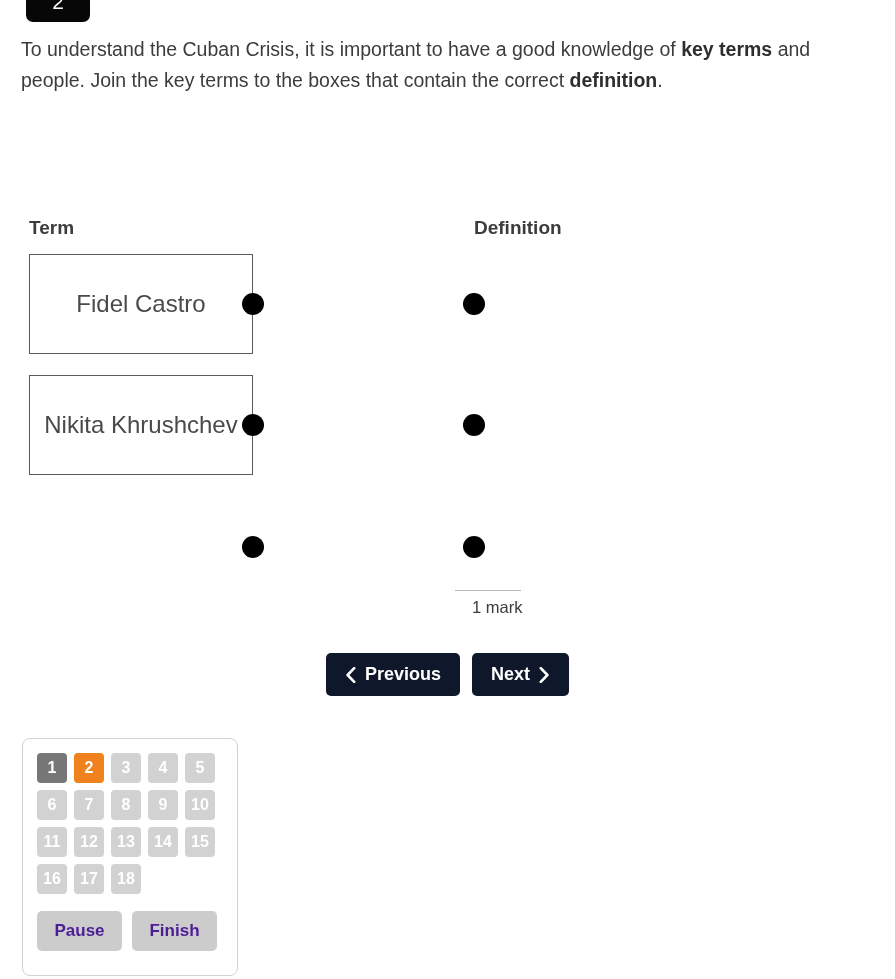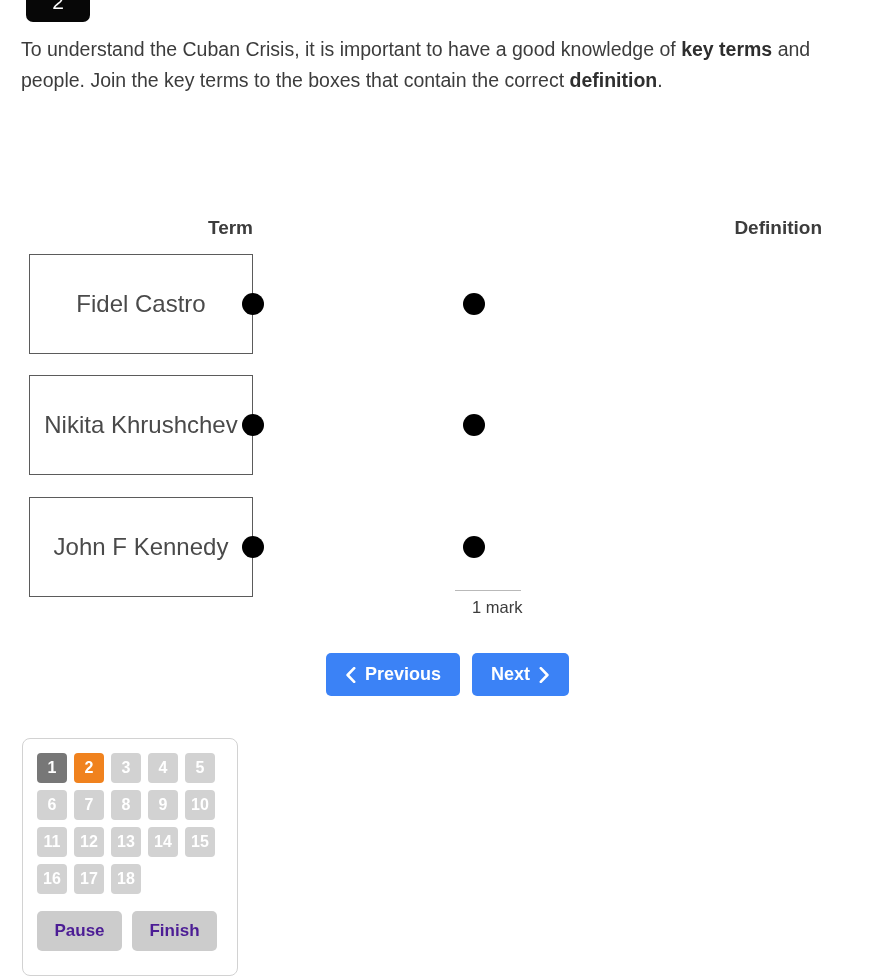--- a/index.html
+++ b/index.html
@@ -51,21 +51,21 @@
     left: 0;
     top: 205px;
     width: 895px;
     height: 420px;
   }
   .col-head {
     position: absolute;
     font-size: 19px;
     font-weight: bold;
     color: #3c3c3c;
-    text-align: right;
+    text-align: left;
   }
   .col-head.term { left: 29px; width: 224px; top: 12px; }
   .col-head.definition { left: 474px; width: 348px; top: 12px; }
 
   .mbox {
     position: absolute;
     box-sizing: border-box;
     border: 1.6px solid #5b5b5b;
     background: #ffffff;
     display: flex;
@@ -120,21 +120,21 @@
   .navbtns {
     position: absolute;
     left: 0;
     top: 653px;
     width: 895px;
     display: flex;
     justify-content: center;
     gap: 12px;
   }
   .navbtn {
-    background: #3b82f6;
+    background: #0f172a;
     color: #ffffff;
     border: none;
     border-radius: 5px;
     font-family: "Liberation Sans", sans-serif;
     font-size: 18px;
     font-weight: bold;
     padding: 11px 19px;
     display: flex;
     align-items: center;
     gap: 9px;
@@ -208,23 +208,20 @@
 <div class="match-area">
 
   <div class="col-head term">Term</div>
   <div class="col-head definition">Definition</div>
 
   <div class="mbox term row1">
     <span class="txt">Fidel Castro</span>
   </div>
   <div class="mbox term row2">
     <span class="txt">Nikita Khrushchev</span>
-  </div>
-  <div class="mbox term row3">
-    <span class="txt">John F Kennedy</span>
   </div>
 
 
   <div class="dot term-dot r1"></div>
   <div class="dot term-dot r2"></div>
   <div class="dot term-dot r3"></div>
   <div class="dot def-dot r1"></div>
   <div class="dot def-dot r2"></div>
   <div class="dot def-dot r3"></div>
 

